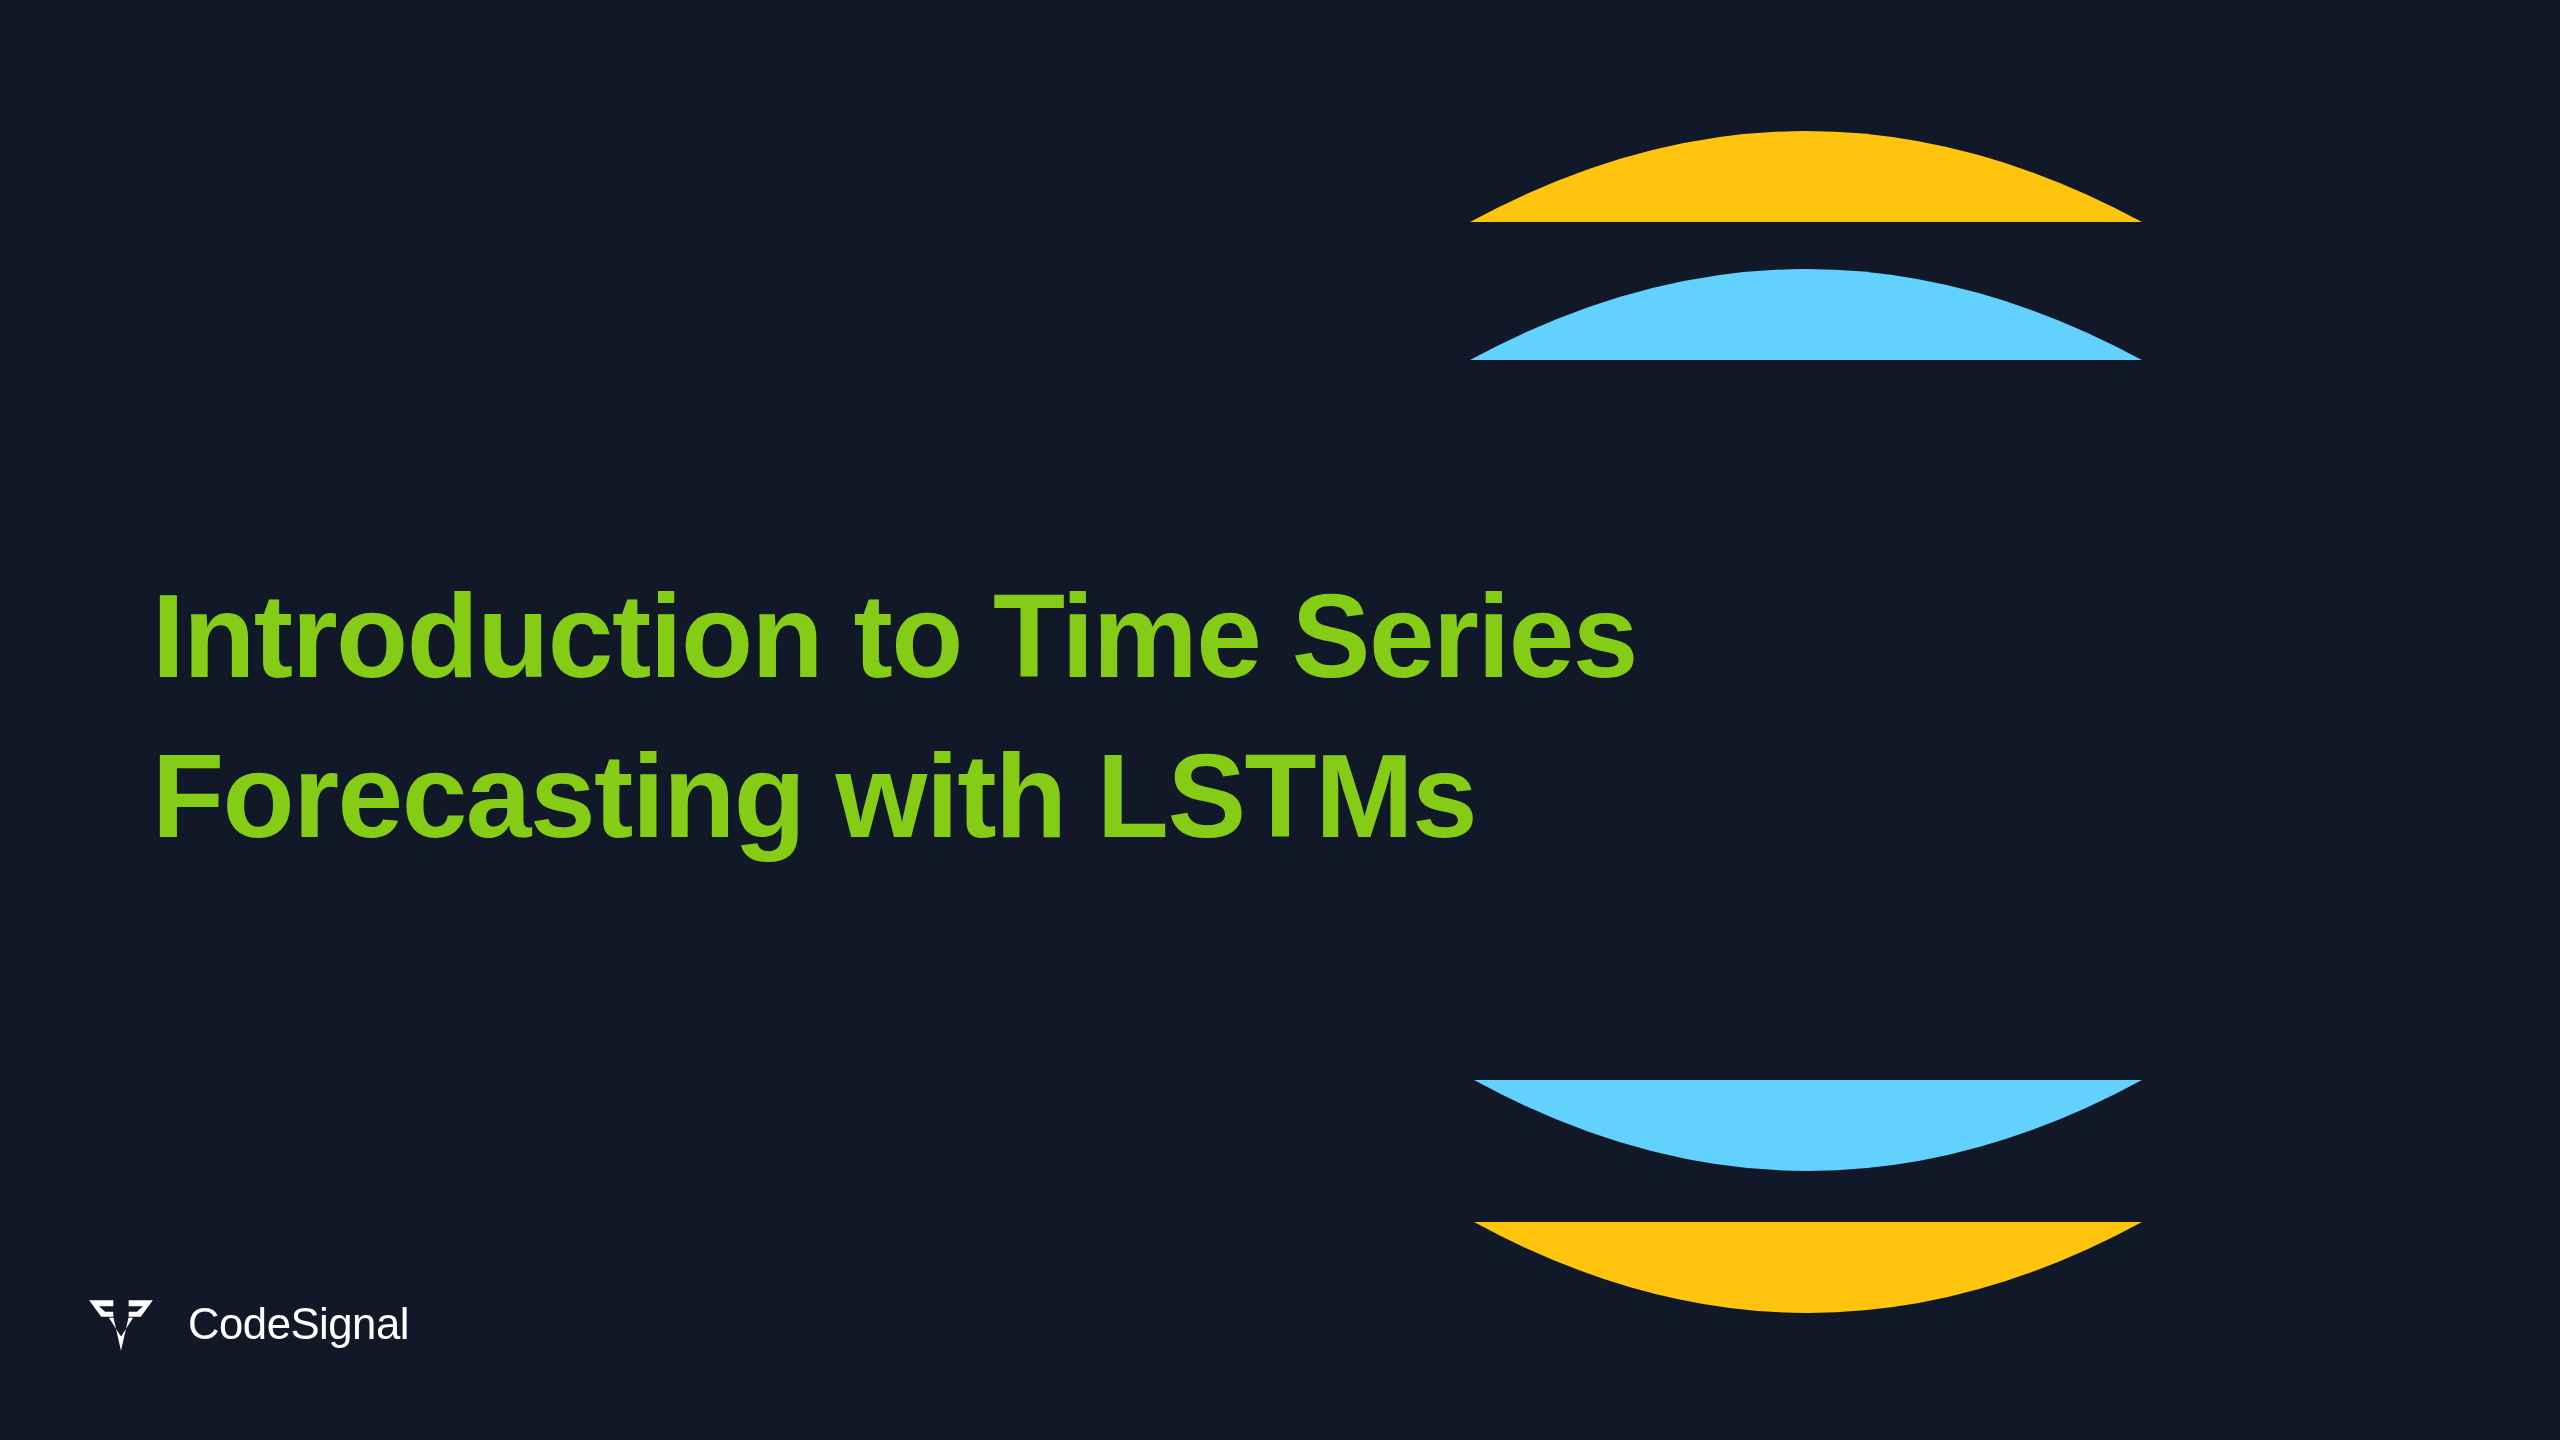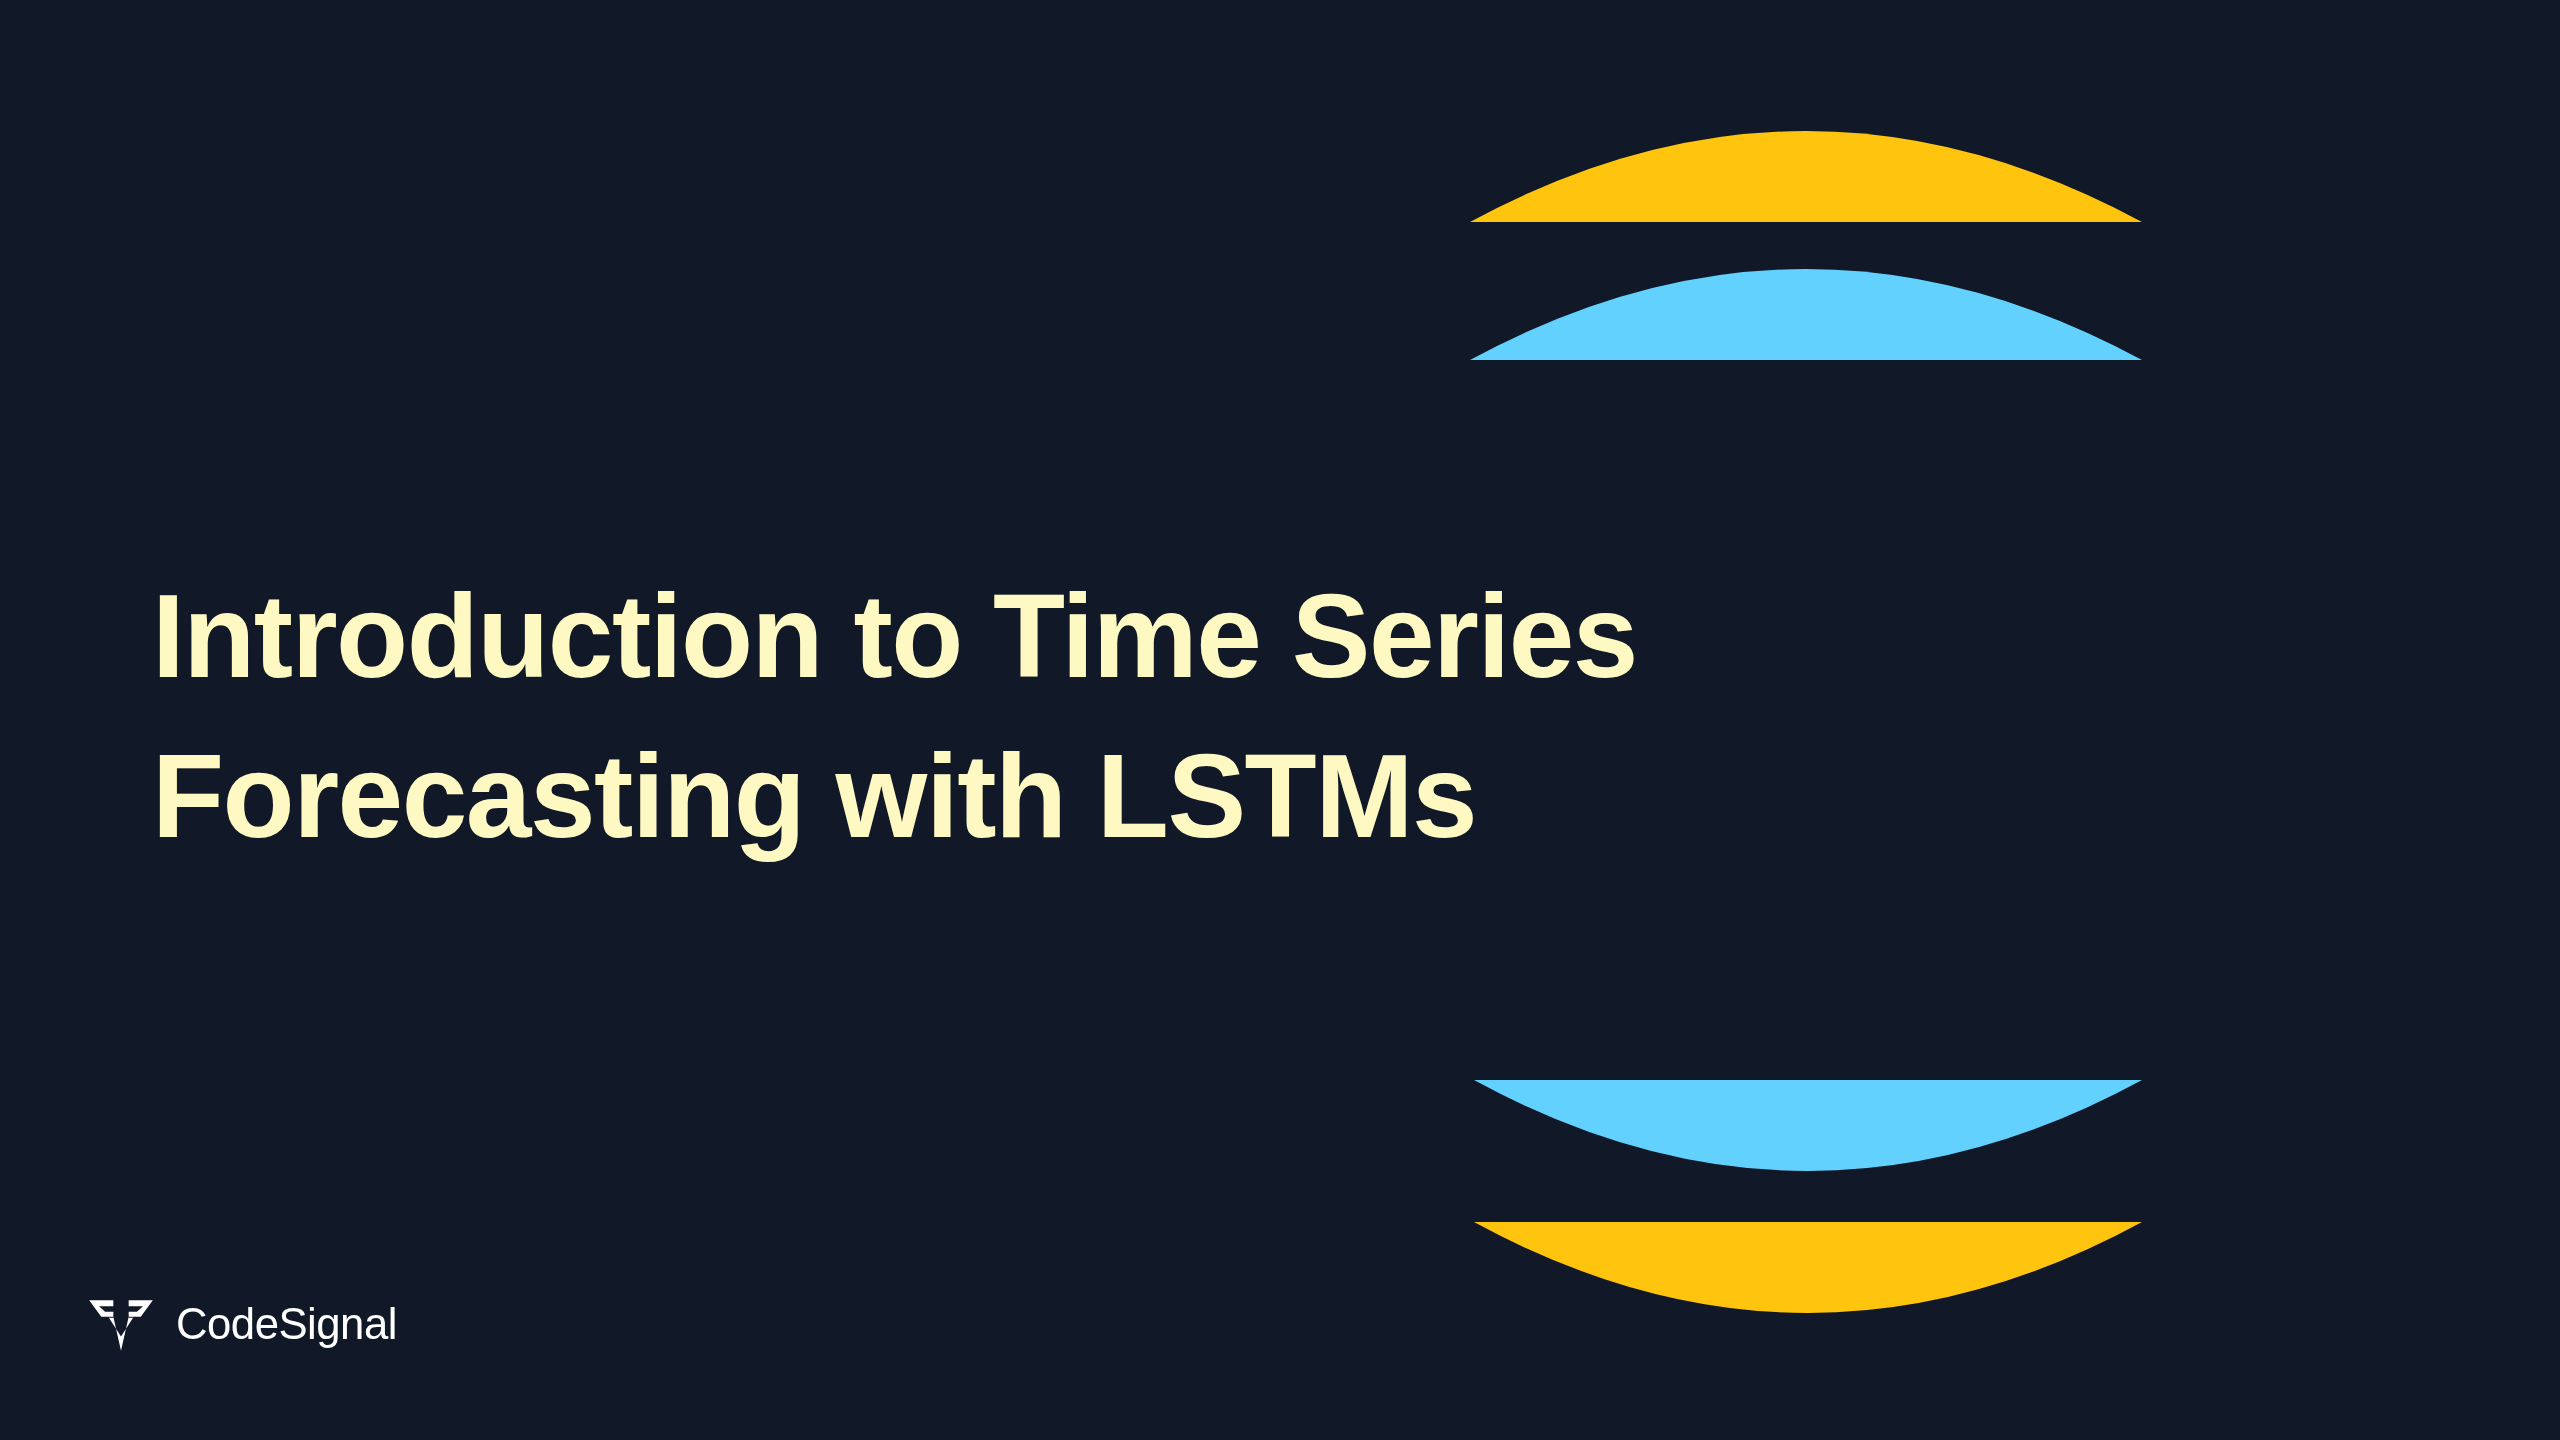--- a/index.html
+++ b/index.html
@@ -58,21 +58,21 @@
     white-space: pre-line;
   }
 
   
   #brand-logo {
     position: absolute;
     left: 88px;
     top: 1292px;
     display: flex;
     align-items: center;
-    gap: 22px;
+    gap: 34px;
     height: 66px;
   }
   #brand-mark {
     width: 66px;
     height: 56px;
     flex: none;
   }
   #brand-mark svg {
     display: block;
     width: 100%;
@@ -106,21 +106,21 @@
   <div class="deco-cluster" id="deco-bottom-right">
     <svg viewBox="0 0 668 280" preserveAspectRatio="none" aria-hidden="true">
 
       <path d="M0 0 L668 0 Q 334 182 0 0 Z" fill="#63d1fe"></path>
 
       <path d="M0 142 L668 142 Q 334 324 0 142 Z" fill="#ffc40d"></path>
     </svg>
   </div>
 
   <div id="title-block">
-    <h1 id="slide-title" style="color: #fef9c3;">Introduction to Time Series
+    <h1 id="slide-title" style="color: #84cc16;">Introduction to Time Series
 Forecasting with LSTMs</h1>
   </div>
 
   <div id="brand-logo">
     <span id="brand-mark">
       <svg viewBox="0 0 120 102" aria-hidden="true">
 
         <path fill="#ffffff" d="
           M2 6
           L46 6

